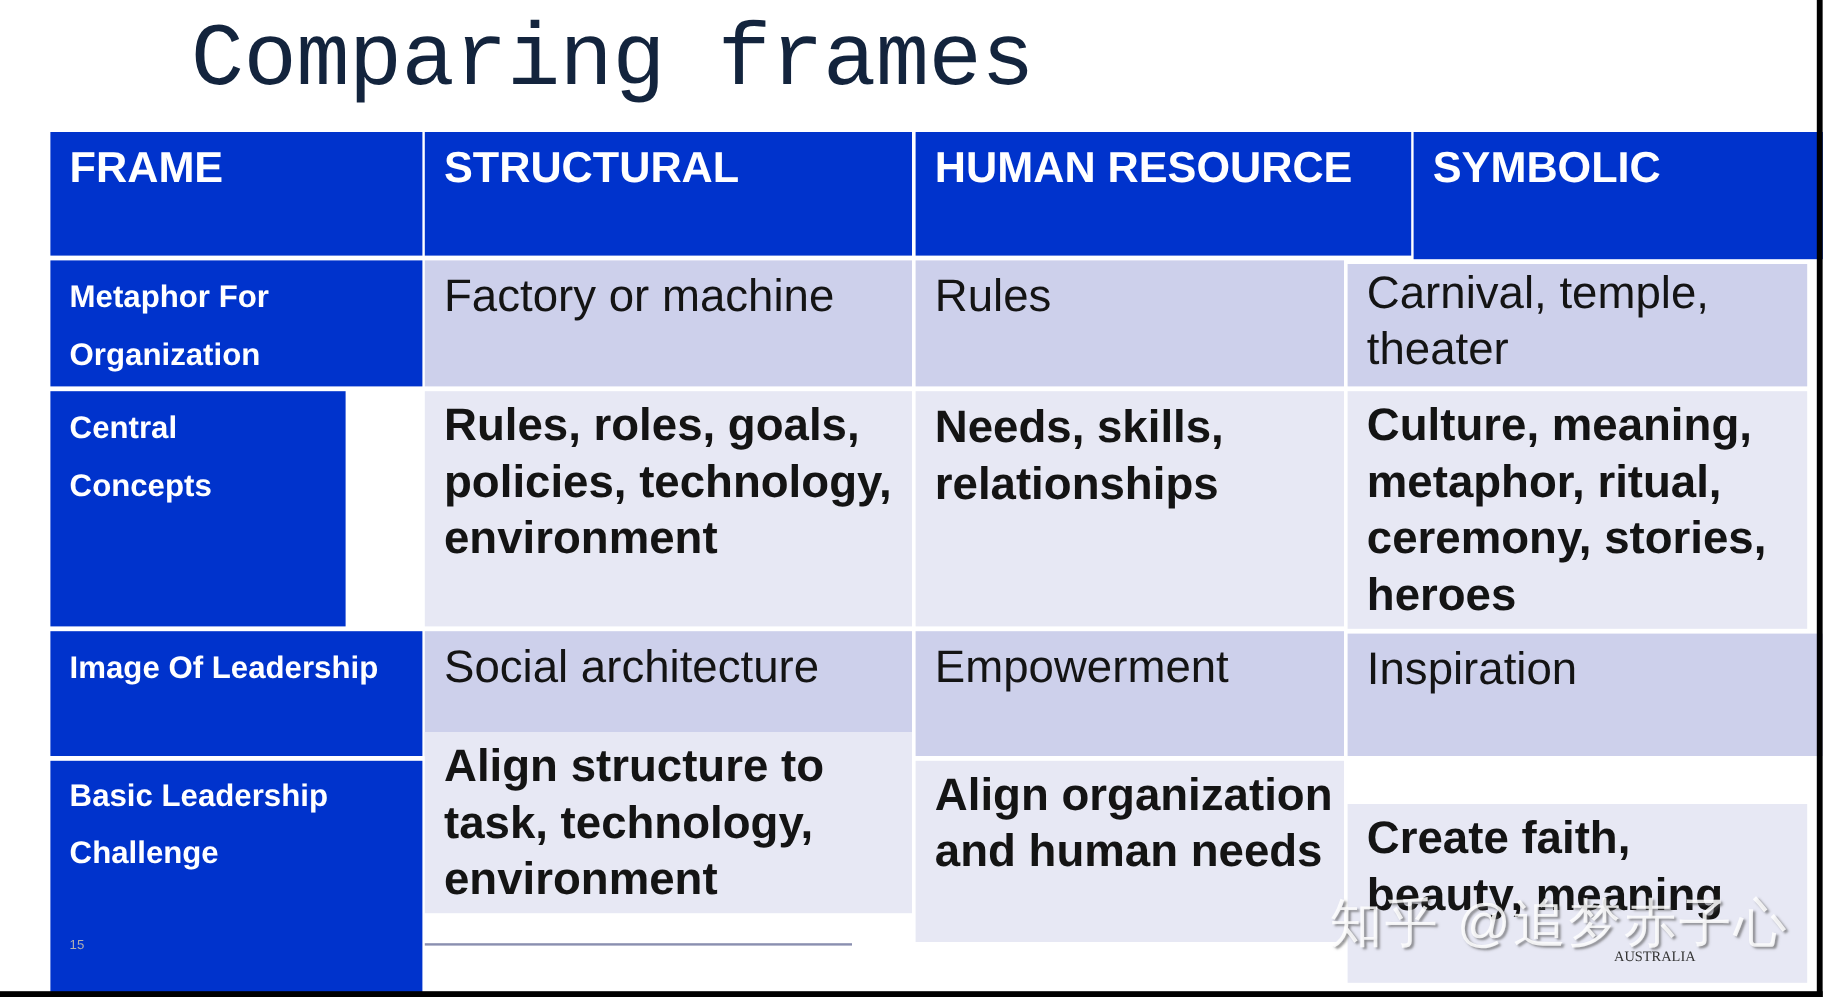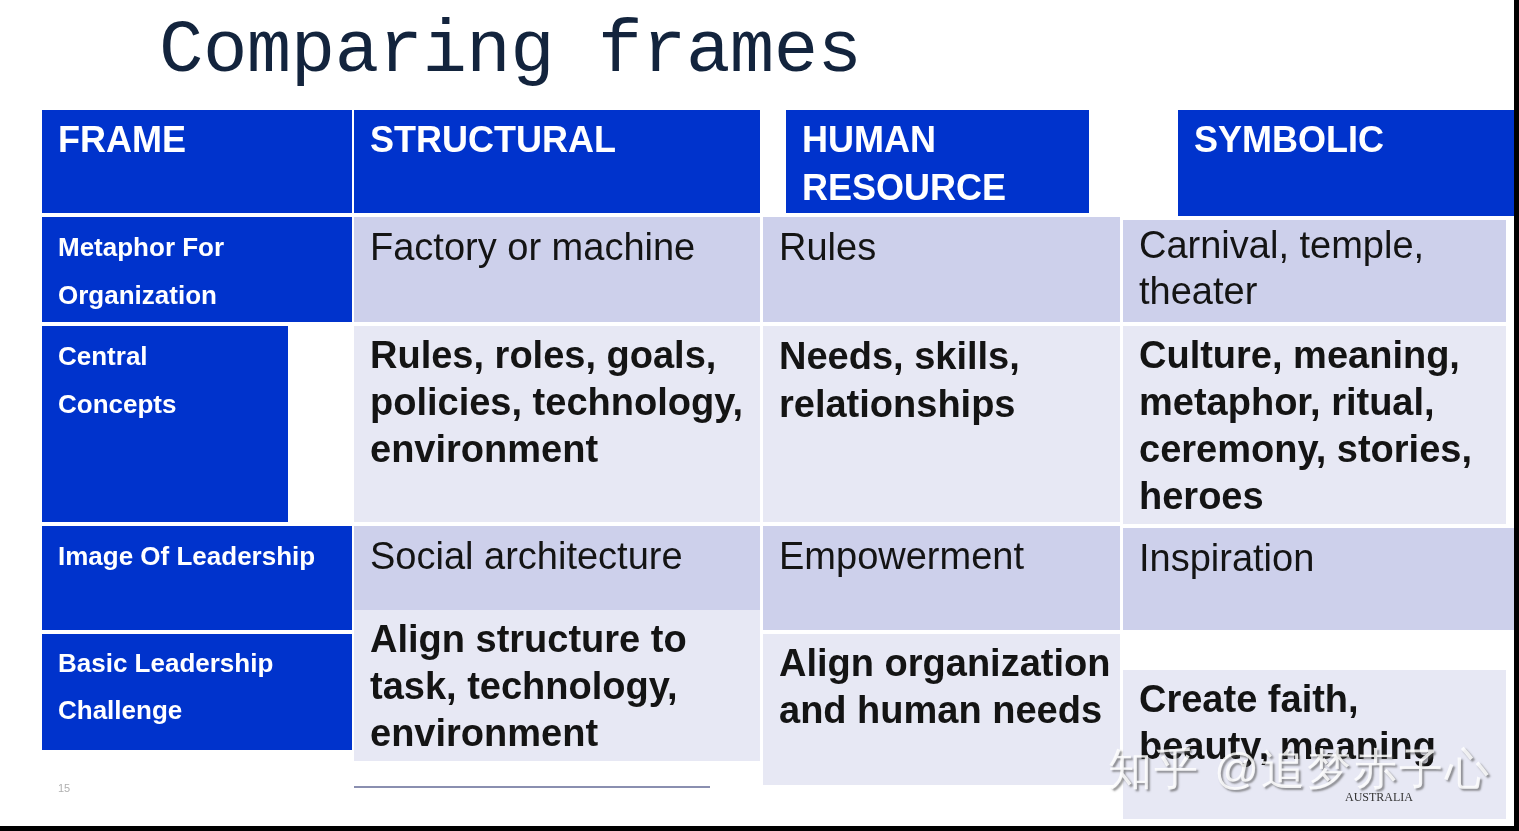--- a/index.html
+++ b/index.html
@@ -20,39 +20,39 @@
 </style>
 </head>
 <body>
 
 <div class="title">Comparing frames</div>
 
 <div class="tbl">
 
   <div class="cell hdr" style="left:0;top:0;width:310px;height:103px;">FRAME</div>
   <div class="cell hdr" style="left:312px;top:0;width:406px;height:103px;">STRUCTURAL</div>
-  <div class="cell hdr" style="left:744px;top:0;width:303px;height:103px;padding-right:41px;">HUMAN RESOURCE</div>
+  <div class="cell hdr" style="left:721px;top:0;width:413px;height:103px;padding-right:41px;">HUMAN RESOURCE</div>
   <div class="cell hdr" style="left:1136px;top:0;width:383px;height:106px;">SYMBOLIC</div>
 
   <div class="cell rowhead" style="left:0;top:107px;width:310px;height:105px;">Metaphor For Organization</div>
   <div class="cell odd" style="left:312px;top:107px;width:406px;height:105px;">Factory or machine</div>
   <div class="cell odd" style="left:721px;top:107px;width:357px;height:105px;">Rules</div>
   <div class="cell odd" style="left:1081px;top:110px;width:383px;height:102px;line-height:46px;padding-top:2px;">Carnival, temple, theater</div>
 
   <div class="cell rowhead" style="left:0;top:216px;width:246px;height:196px;">Central Concepts</div>
   <div class="cell even" style="left:312px;top:216px;width:406px;height:196px;line-height:47px;">Rules, roles, goals, policies, technology, environment</div>
   <div class="cell even" style="left:721px;top:216px;width:357px;height:196px;">Needs, skills, relationships</div>
   <div class="cell even" style="left:1081px;top:216px;width:383px;height:198px;line-height:47px;padding-right:10px;">Culture, meaning, metaphor, ritual, ceremony, stories, heroes</div>
 
   <div class="cell rowhead" style="left:0;top:416px;width:310px;height:104px;">Image Of Leadership</div>
   <div class="cell odd" style="left:312px;top:416px;width:406px;height:104px;">Social architecture</div>
   <div class="cell odd" style="left:721px;top:416px;width:357px;height:104px;">Empowerment</div>
   <div class="cell odd" style="left:1081px;top:418px;width:417px;height:102px;">Inspiration</div>
 
-  <div class="cell rowhead" style="left:0;top:524px;width:310px;height:116px;line-height:47px;">Basic Leadership Challenge</div>
+  <div class="cell rowhead" style="left:0;top:524px;width:310px;height:196px;line-height:47px;">Basic Leadership Challenge</div>
   <div class="cell even" style="left:312px;top:500px;width:406px;height:151px;line-height:47px;">Align structure to task, technology, environment</div>
   <div class="cell even" style="left:721px;top:524px;width:357px;height:151px;line-height:47px;padding-right:6px;">Align organization and human needs</div>
   <div class="cell even" style="left:1081px;top:526px;width:383px;height:149px;line-height:47px;margin-top:34px;">Create faith, beauty, meaning</div>
 </div>
 
 <div class="underline"></div>
 <div class="pagenum">15</div>
 <div class="logo">AUSTRALIA</div>
 <div class="watermark">知乎 @追梦赤子心</div>
 <div class="right-bar"></div>

